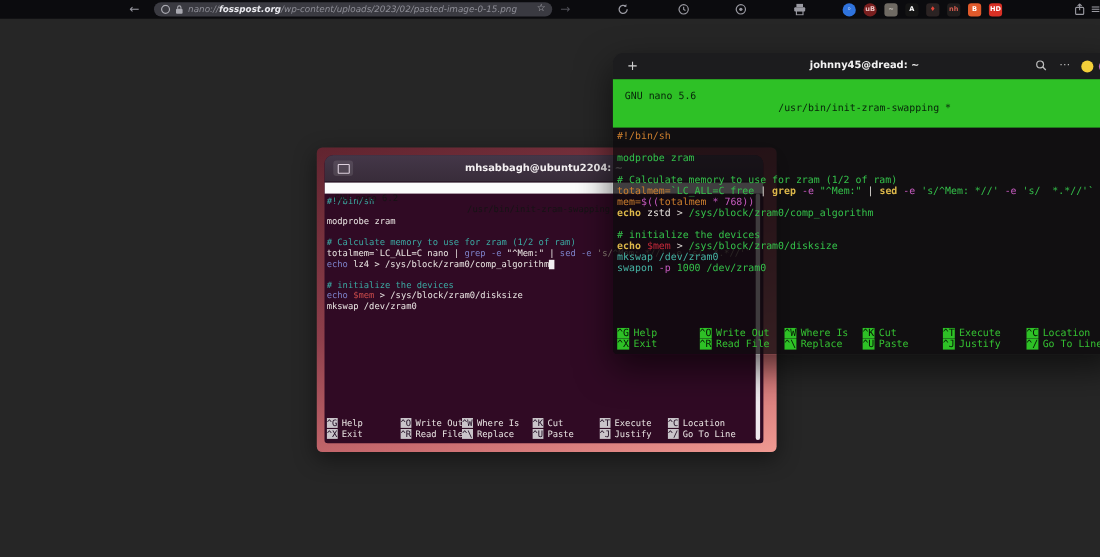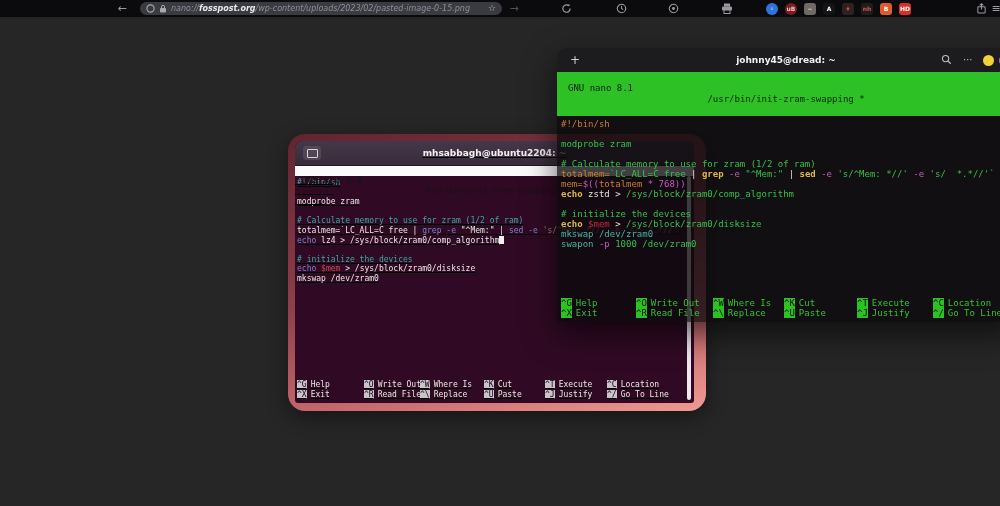--- a/index.html
+++ b/index.html
@@ -15,23 +15,23 @@
   .url{font-size:8px;color:#8f8f98;white-space:nowrap;overflow:hidden;flex:1;font-style:italic;}
   .url b{color:#e9e9ee;font-style:italic;}
   .star{color:#b9b9c0;font-size:9px;line-height:13px;}
   .extrow{position:absolute;left:766px;top:2px;height:13px;display:flex;align-items:center;gap:7px;}
   .ext{display:inline-flex;align-items:center;justify-content:center;width:12px;height:12px;
        font-size:6px;font-weight:bold;font-family:"DejaVu Sans",sans-serif;}
   .ext.circle{border-radius:50%;}
   .ext.round{border-radius:3px;}
   
   .shot{position:absolute;left:288px;top:134px;width:418px;height:277px;margin:0;z-index:1;
-        border-radius:17px;box-sizing:border-box;padding:7px 12px 8px 7px;
+        border-radius:5px;box-sizing:border-box;padding:7px 12px 8px 7px;
         background:linear-gradient(165deg,#61242f 0%,#8e3f4b 45%,#c86a6e 75%,#f09a92 100%);
-        box-shadow:0 6px 20px rgba(0,0,0,0.45);text-decoration:underline;}
+        box-shadow:0 6px 20px rgba(0,0,0,0.45);}
   .uwin{position:relative;width:100%;height:100%;display:flex;flex-direction:column;
         border-radius:8px 8px 3px 3px;overflow:hidden;background:#300a24;}
   .uw-titlebar{height:24px;flex:0 0 24px;background:linear-gradient(#443748,#382c3a);
         border-bottom:1px solid #211722;display:flex;align-items:center;position:relative;}
   .uw-appicon{position:absolute;left:8px;top:5px;width:18px;height:14px;border-radius:3px;
         background:rgba(255,255,255,0.10);display:flex;align-items:center;justify-content:center;}
   .uw-appicon i{display:block;width:9px;height:7px;border:1px solid #ddd0dd;border-radius:1px;}
   .uw-title{width:100%;text-align:center;color:#f4f0f2;font-size:9px;font-weight:bold;}
   .uw-nanobar{height:10px;flex:0 0 10px;background:#fbfbfb;color:#141414;
         font:8px/10px "DejaVu Sans Mono",monospace;position:relative;white-space:pre;}
@@ -154,21 +154,21 @@
       <div class="uw-nanobar">
         <span class="nv">GNU nano 6.2</span>
         <span class="nf">/usr/bin/init-zram-swapping *</span>
       </div>
       <div class="uw-body">
           <div class="tline"><span class="c-teal">#!/bin/sh</span></div>
           <div class="tline"></div>
           <div class="tline"><span class="c-white">modprobe zram</span></div>
           <div class="tline"></div>
           <div class="tline"><span class="c-teal"># Calculate memory to use for zram (1/2 of ram)</span></div>
-          <div class="tline"><span class="c-white">totalmem=`LC_ALL=C free | </span><span class="c-blue">grep</span><span class="c-white"> </span><span class="c-blue">-e</span><span class="c-white"> "^Mem:" | </span><span class="c-blue">sed</span><span class="c-white"> </span><span class="c-blue">-e</span><span class="c-dim"> 's/^Mem: *//' -e 's/  *.*//'`</span></div>
+          <div class="tline"><span class="c-white">totalmem=`LC_ALL=C nano | </span><span class="c-blue">grep</span><span class="c-white"> </span><span class="c-blue">-e</span><span class="c-white"> "^Mem:" | </span><span class="c-blue">sed</span><span class="c-white"> </span><span class="c-blue">-e</span><span class="c-dim"> 's/^Mem: *//' -e 's/  *.*//'`</span></div>
           <div class="tline"><span class="c-blue">echo</span><span class="c-white"> lz4 &gt; /sys/block/zram0/comp_algorithm</span><span class="c-cursor"> </span></div>
           <div class="tline"></div>
           <div class="tline"><span class="c-teal"># initialize the devices</span></div>
           <div class="tline"><span class="c-blue">echo</span><span class="c-red"> $mem</span><span class="c-white"> &gt; /sys/block/zram0/disksize</span></div>
           <div class="tline"><span class="c-white">mkswap /dev/zram0</span></div>
         </div>
       <div class="uw-shortcuts">
           <div class="sc-row"><span class="sc-cell"><span class="sc-key">^G</span><span class="sc-label">Help</span></span><span class="sc-cell"><span class="sc-key">^O</span><span class="sc-label">Write Out</span></span><span class="sc-cell"><span class="sc-key">^W</span><span class="sc-label">Where Is</span></span><span class="sc-cell"><span class="sc-key">^K</span><span class="sc-label">Cut</span></span><span class="sc-cell"><span class="sc-key">^T</span><span class="sc-label">Execute</span></span><span class="sc-cell"><span class="sc-key">^C</span><span class="sc-label">Location</span></span></div>
           <div class="sc-row"><span class="sc-cell"><span class="sc-key">^X</span><span class="sc-label">Exit</span></span><span class="sc-cell"><span class="sc-key">^R</span><span class="sc-label">Read File</span></span><span class="sc-cell"><span class="sc-key">^\</span><span class="sc-label">Replace</span></span><span class="sc-cell"><span class="sc-key">^U</span><span class="sc-label">Paste</span></span><span class="sc-cell"><span class="sc-key">^J</span><span class="sc-label">Justify</span></span><span class="sc-cell"><span class="sc-key">^/</span><span class="sc-label">Go To Line</span></span></div>
         </div>
@@ -183,21 +183,21 @@
       <svg class="dt-search" width="11" height="11" viewBox="0 0 12 12">
           <circle cx="5" cy="5" r="3.4" fill="none" stroke="#bdbdbd" stroke-width="1.2"></circle>
           <path d="M7.6 7.6L10.6 10.6" stroke="#bdbdbd" stroke-width="1.3"></path>
         </svg>
       <span class="dt-more">⋯</span>
       <span class="wbtn yellow"></span>
       <span class="wbtn purple"></span>
     </div>
     <div class="dt-content">
       <div class="dt-nanobar">
-        <span class="nv">GNU nano 8.1</span>
+        <span class="nv">GNU nano 5.6</span>
         <span class="nf">/usr/bin/init-zram-swapping *</span>
       </div>
       <div class="dt-body">
           <div class="tline"><span class="c-orange">#!/bin/sh</span></div>
           <div class="tline"></div>
           <div class="tline"><span class="c-green">modprobe zram</span></div>
           <div class="tline"></div>
           <div class="tline"><span class="c-green"># Calculate memory to use for zram (1/2 of ram)</span></div>
           <div class="tline"><span class="c-orange">totalmem=</span><span class="c-green">`LC_ALL=C free</span><span class="c-white"> | </span><span class="c-yellow">grep</span><span class="c-white"> </span><span class="c-magenta">-e</span><span class="c-green"> "^Mem:"</span><span class="c-white"> | </span><span class="c-yellow">sed</span><span class="c-white"> </span><span class="c-magenta">-e</span><span class="c-green"> 's/^Mem: *//'</span><span class="c-white"> </span><span class="c-magenta">-e</span><span class="c-green"> 's/  *.*//'`</span></div>
           <div class="tline"><span class="c-orange">mem=</span><span class="c-magenta">$((</span><span class="c-orange">totalmem</span><span class="c-magenta"> * 768))</span></div>

